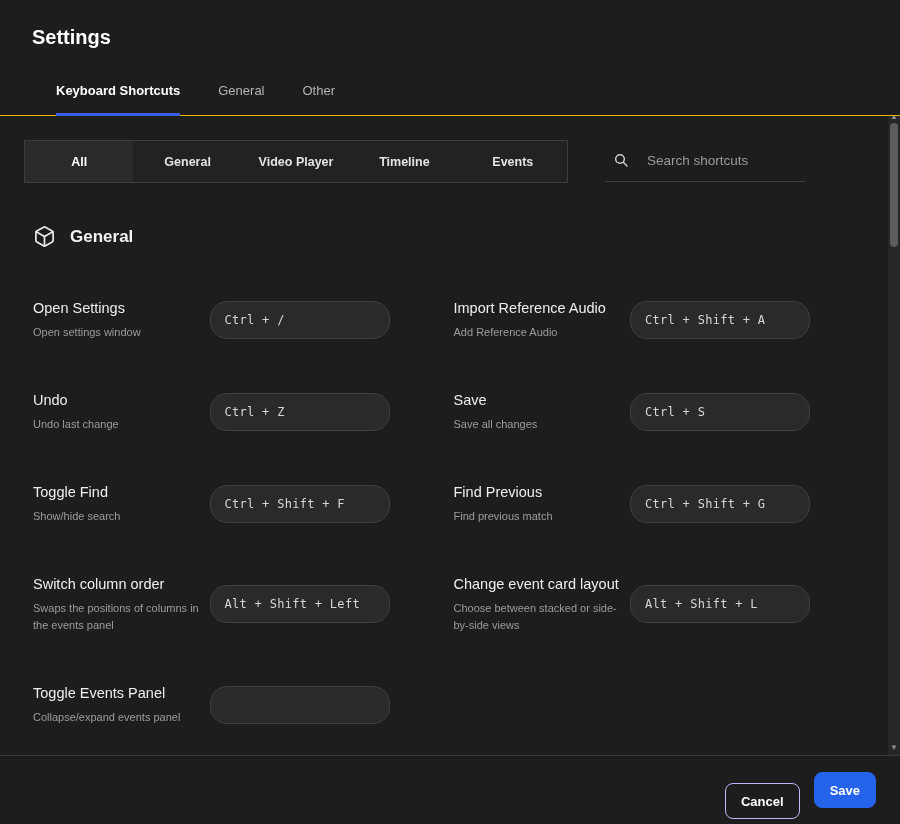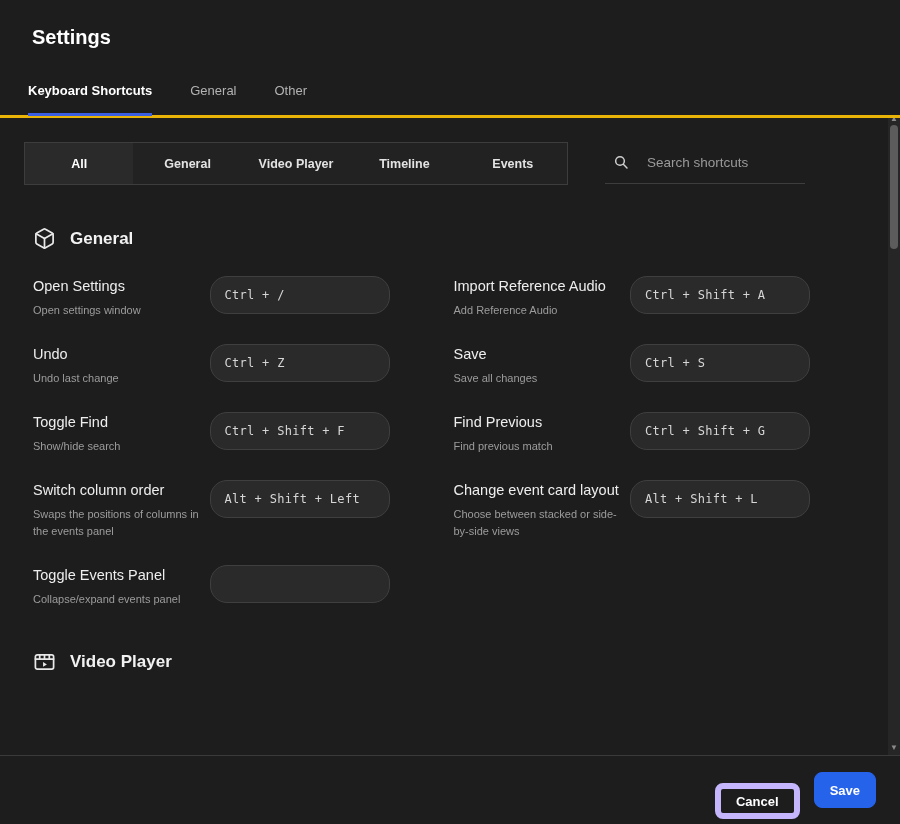--- a/index.html
+++ b/index.html
@@ -5,23 +5,23 @@
   * { margin: 0; padding: 0; box-sizing: border-box; }
   html, body { width: 900px; height: 824px; overflow: hidden; }
   body {
     background: #1d1d1d;
     font-family: "Liberation Sans", sans-serif;
     color: #e8e8e8;
   }
   .dialog { display: flex; flex-direction: column; height: 824px; }
 
   
-  .dlg-header { padding-top: 26px; border-bottom: 3px solid #eab308; }
+  .dlg-header { padding-top: 26px; border-bottom: 1px solid #eab308; }
   .dlg-title { font-size: 20px; font-weight: 700; color: #ffffff; margin: 0 0 34px 32px; }
-  .tabs { display: flex; gap: 38px; padding-left: 28px; }
+  .tabs { display: flex; gap: 38px; padding-left: 56px; }
   .tab {
     font-size: 13px; color: #b3b3b3; padding-bottom: 15px; cursor: pointer;
     border-bottom: 3px solid transparent; margin-bottom: -1px;
   }
   .tab.active { color: #ffffff; font-weight: 700; border-bottom-color: #3b5fe2; }
 
   
   .content { position: relative; flex: 1; overflow: hidden; }
   .content-inner { padding-right: 12px; }
 
@@ -55,21 +55,21 @@
     margin: 42px 0 26px 33px; color: #f2f2f2;
   }
   .section-header .sec-icon { color: #e8e8e8; display: flex; }
   .section-title { font-size: 17px; font-weight: 700; }
 
   .shortcut-grid {
     display: grid; grid-template-columns: 1fr 1fr;
     column-gap: 64px; row-gap: 25px;
     padding: 0 78px 0 33px;
   }
-  .shortcut-row { display: flex; justify-content: space-between; align-items: flex-start; }
+  .shortcut-row { display: flex; justify-content: space-between; align-items: center; margin-top: 24px; }
   .shortcut-meta { width: 168px; padding-top: 2px; }
   .shortcut-name { font-size: 14.5px; color: #eeeeee; margin-bottom: 8px; }
   .shortcut-desc { font-size: 11px; color: #9c9c9c; line-height: 1.55; }
   .keybox {
     width: 180px; height: 38px; flex: 0 0 auto;
     background: #2a2a2a; border: 1px solid #3f3f3f; border-radius: 17px;
     display: flex; align-items: center; padding-left: 14px;
     font-family: "DejaVu Sans Mono", monospace; font-size: 12px;
     color: #d6d6d6; letter-spacing: 0.3px; cursor: pointer;
   }
@@ -93,21 +93,21 @@
   .dlg-footer {
     height: 69px; border-top: 1px solid #3a3a3a;
     display: flex; align-items: center; justify-content: flex-end;
     gap: 14px; padding-right: 24px;
   }
   .btn {
     height: 36px; padding: 0 15px; border-radius: 8px;
     font-size: 13px; font-weight: 600; cursor: pointer;
     font-family: "Liberation Sans", sans-serif;
   }
-  .btn-cancel { background: transparent; border: 6px solid #c4b5fd; color: #ffffff; margin-top: 22px; }
+  .btn-cancel { background: transparent; border: 1px solid #c4b5fd; color: #ffffff; margin-top: 22px; }
   .btn-save { background: #2563eb; border: 1px solid #2563eb; color: #ffffff; }
 </style>
 </head>
 <body>
 
 <div class="dialog">
 
   <div class="dlg-header">
     <h1 class="dlg-title">Settings</h1>
     <nav class="tabs">

